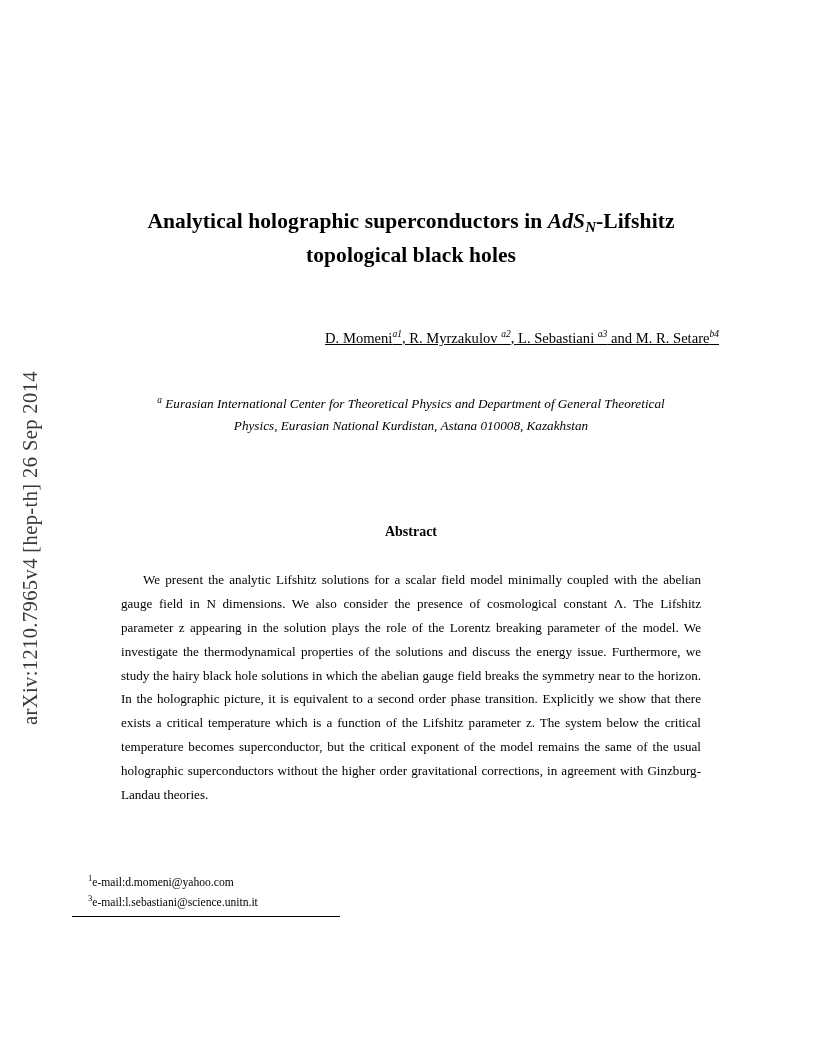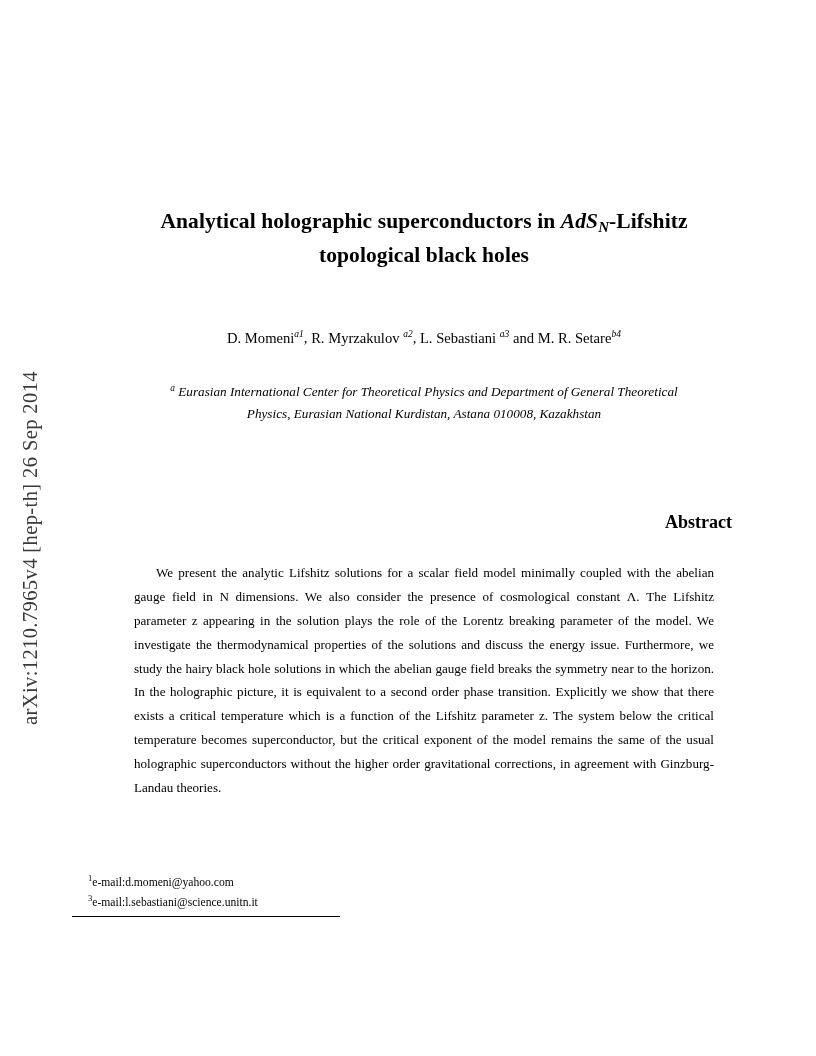--- a/index.html
+++ b/index.html
@@ -44,21 +44,21 @@
   .page {
     position: absolute;
     left: 0;
     top: 0;
     width: 816px;
     height: 1056px;
   }
 
   .content {
     position: absolute;
-    left: 116px;
+    left: 103px;
     top: 0;
     width: 616px;
   }
 
   .title {
     margin-top: 205px;
     text-align: center;
     font-size: 21.5px;
     font-weight: bold;
     line-height: 1.55;
@@ -70,47 +70,48 @@
   }
   .title .sub {
     font-size: 15px;
     vertical-align: -0.25em;
     font-style: italic;
     font-weight: bold;
   }
 
   .authors {
     margin-top: 57px;
-    text-align: center;
+    text-align: right;
     font-size: 14.6px;
+    text-decoration: underline;
   }
   .authors sup {
     font-size: 9.5px;
     font-style: italic;
     vertical-align: super;
   }
 
   .affil {
-    margin-top: 34px;
+    margin-top: 46px;
     text-align: center;
     font-size: 13.2px;
     font-style: italic;
     line-height: 1.62;
   }
   .affil sup {
     font-size: 9.4px;
     vertical-align: super;
     font-style: italic;
   }
   .affil.second { margin-top: 26px; }
 
   .abstract-head {
     margin-top: 88px;
-    text-align: right;
-    font-size: 18px;
+    text-align: center;
+    font-size: 14px;
     font-weight: bold;
   }
 
   .abstract-body {
     margin-top: 28px;
     margin-left: 18px;
     margin-right: 18px;
     font-size: 13.1px;
     line-height: 1.82;
     text-align: justify;

